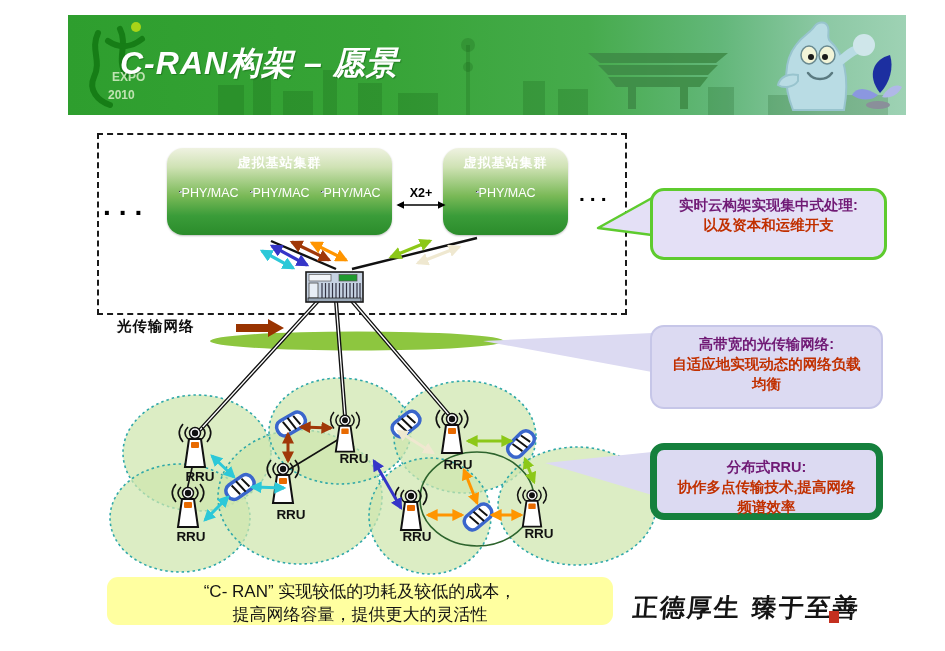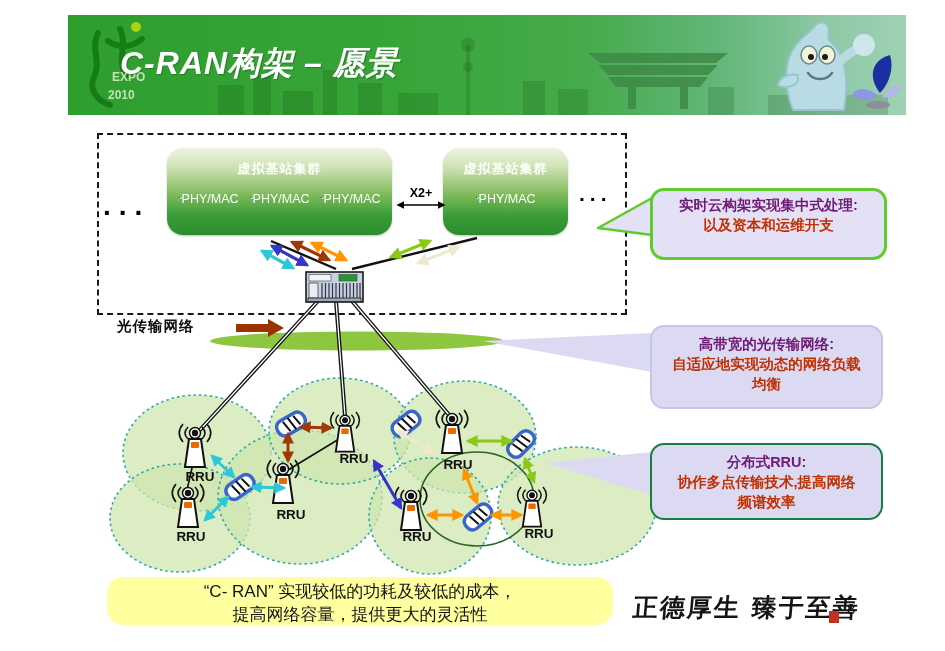--- a/index.html
+++ b/index.html
@@ -15,46 +15,46 @@
 
   
   .dash-box{position:absolute;left:97px;top:133px;width:526px;height:178px;border:2px dashed #1a1a1a;}
 
   
   .cluster{position:absolute;border-radius:16px;
            background:linear-gradient(180deg,#eff2e1 0%,#cfe2b4 22%,#7ab957 55%,#3a9c39 78%,#2b8c2b 100%);
            box-shadow:0 1px 2px rgba(0,0,0,.25);}
   .cl-left{left:167px;top:148px;width:225px;height:87px;}
   .cl-right{left:443px;top:148px;width:125px;height:87px;}
-  .cluster .ttl{color:#fff;font-weight:bold;font-size:13px;text-align:center;margin-top:12px;letter-spacing:1px;}
+  .cluster .ttl{color:#fff;font-weight:bold;font-size:13px;text-align:center;margin-top:6px;letter-spacing:1px;}
   .srv-row{display:flex;justify-content:space-around;align-items:flex-start;margin-top:4px;padding:0 6px;}
   .srv{display:flex;align-items:center;width:60px;}
   .srv .lbl{color:#fff;font-size:12.5px;margin-top:1px;white-space:nowrap;}
 
   
   .x2{position:absolute;left:399px;top:186px;width:44px;text-align:center;
       font-size:12.5px;font-weight:bold;color:#000;}
   .dots-l{position:absolute;left:103px;top:190px;font-size:28px;font-weight:900;letter-spacing:8px;color:#000;}
   .dots-r{position:absolute;left:579px;top:182px;font-size:21px;font-weight:900;letter-spacing:5px;color:#000;}
   .optical-lbl{position:absolute;left:117px;top:317px;font-size:14.5px;font-weight:600;color:#0d0d0d;letter-spacing:1px;}
 
   
   .overlay{position:absolute;left:0;top:0;z-index:5;pointer-events:none;}
 
   
   .co{position:absolute;z-index:6;border-radius:14px;text-align:center;box-sizing:border-box;}
   .co1{left:650px;top:188px;width:237px;height:72px;background:#e4e0f6;border:3px solid #5ecb2e;padding-top:4px;}
   .co2{left:650px;top:325px;width:233px;height:84px;background:#dcdaf2;border:2px solid #c6c6e8;padding-top:7px;}
-  .co3{left:650px;top:443px;width:233px;height:77px;background:#dcdaf2;border:2px solid #15803d;padding-top:7px;}
+  .co3{left:650px;top:443px;width:233px;height:77px;background:#dcdaf2;border:7px solid #15803d;padding-top:7px;}
   .co .t{font-weight:bold;font-size:14.5px;color:#701a75;line-height:20px;}
   .co .r{font-weight:bold;font-size:14.5px;color:#c13000;line-height:20px;}
 
   
   .note{position:absolute;left:107px;top:577px;width:506px;height:48px;background:#ffffa0;
-        border-radius:16px;text-align:center;font-size:17px;color:#141414;line-height:23px;
+        border-radius:11px;text-align:center;font-size:17px;color:#141414;line-height:23px;
         padding-top:3px;z-index:6;box-sizing:border-box;}
 
   
   .callig{position:absolute;left:633px;top:591px;z-index:6;
           font-family:"DejaVu Serif","Liberation Serif",serif;font-weight:bold;font-size:25px;
           color:#141414;transform:skewX(-5deg);letter-spacing:2px;white-space:nowrap;}
   .seal{position:absolute;left:829px;top:611px;width:10px;height:12px;background:#c4301f;z-index:6;}
   .pagenum{position:absolute;left:847px;top:600px;font-size:15px;color:#111;z-index:6;}
 </style>
 </head>

